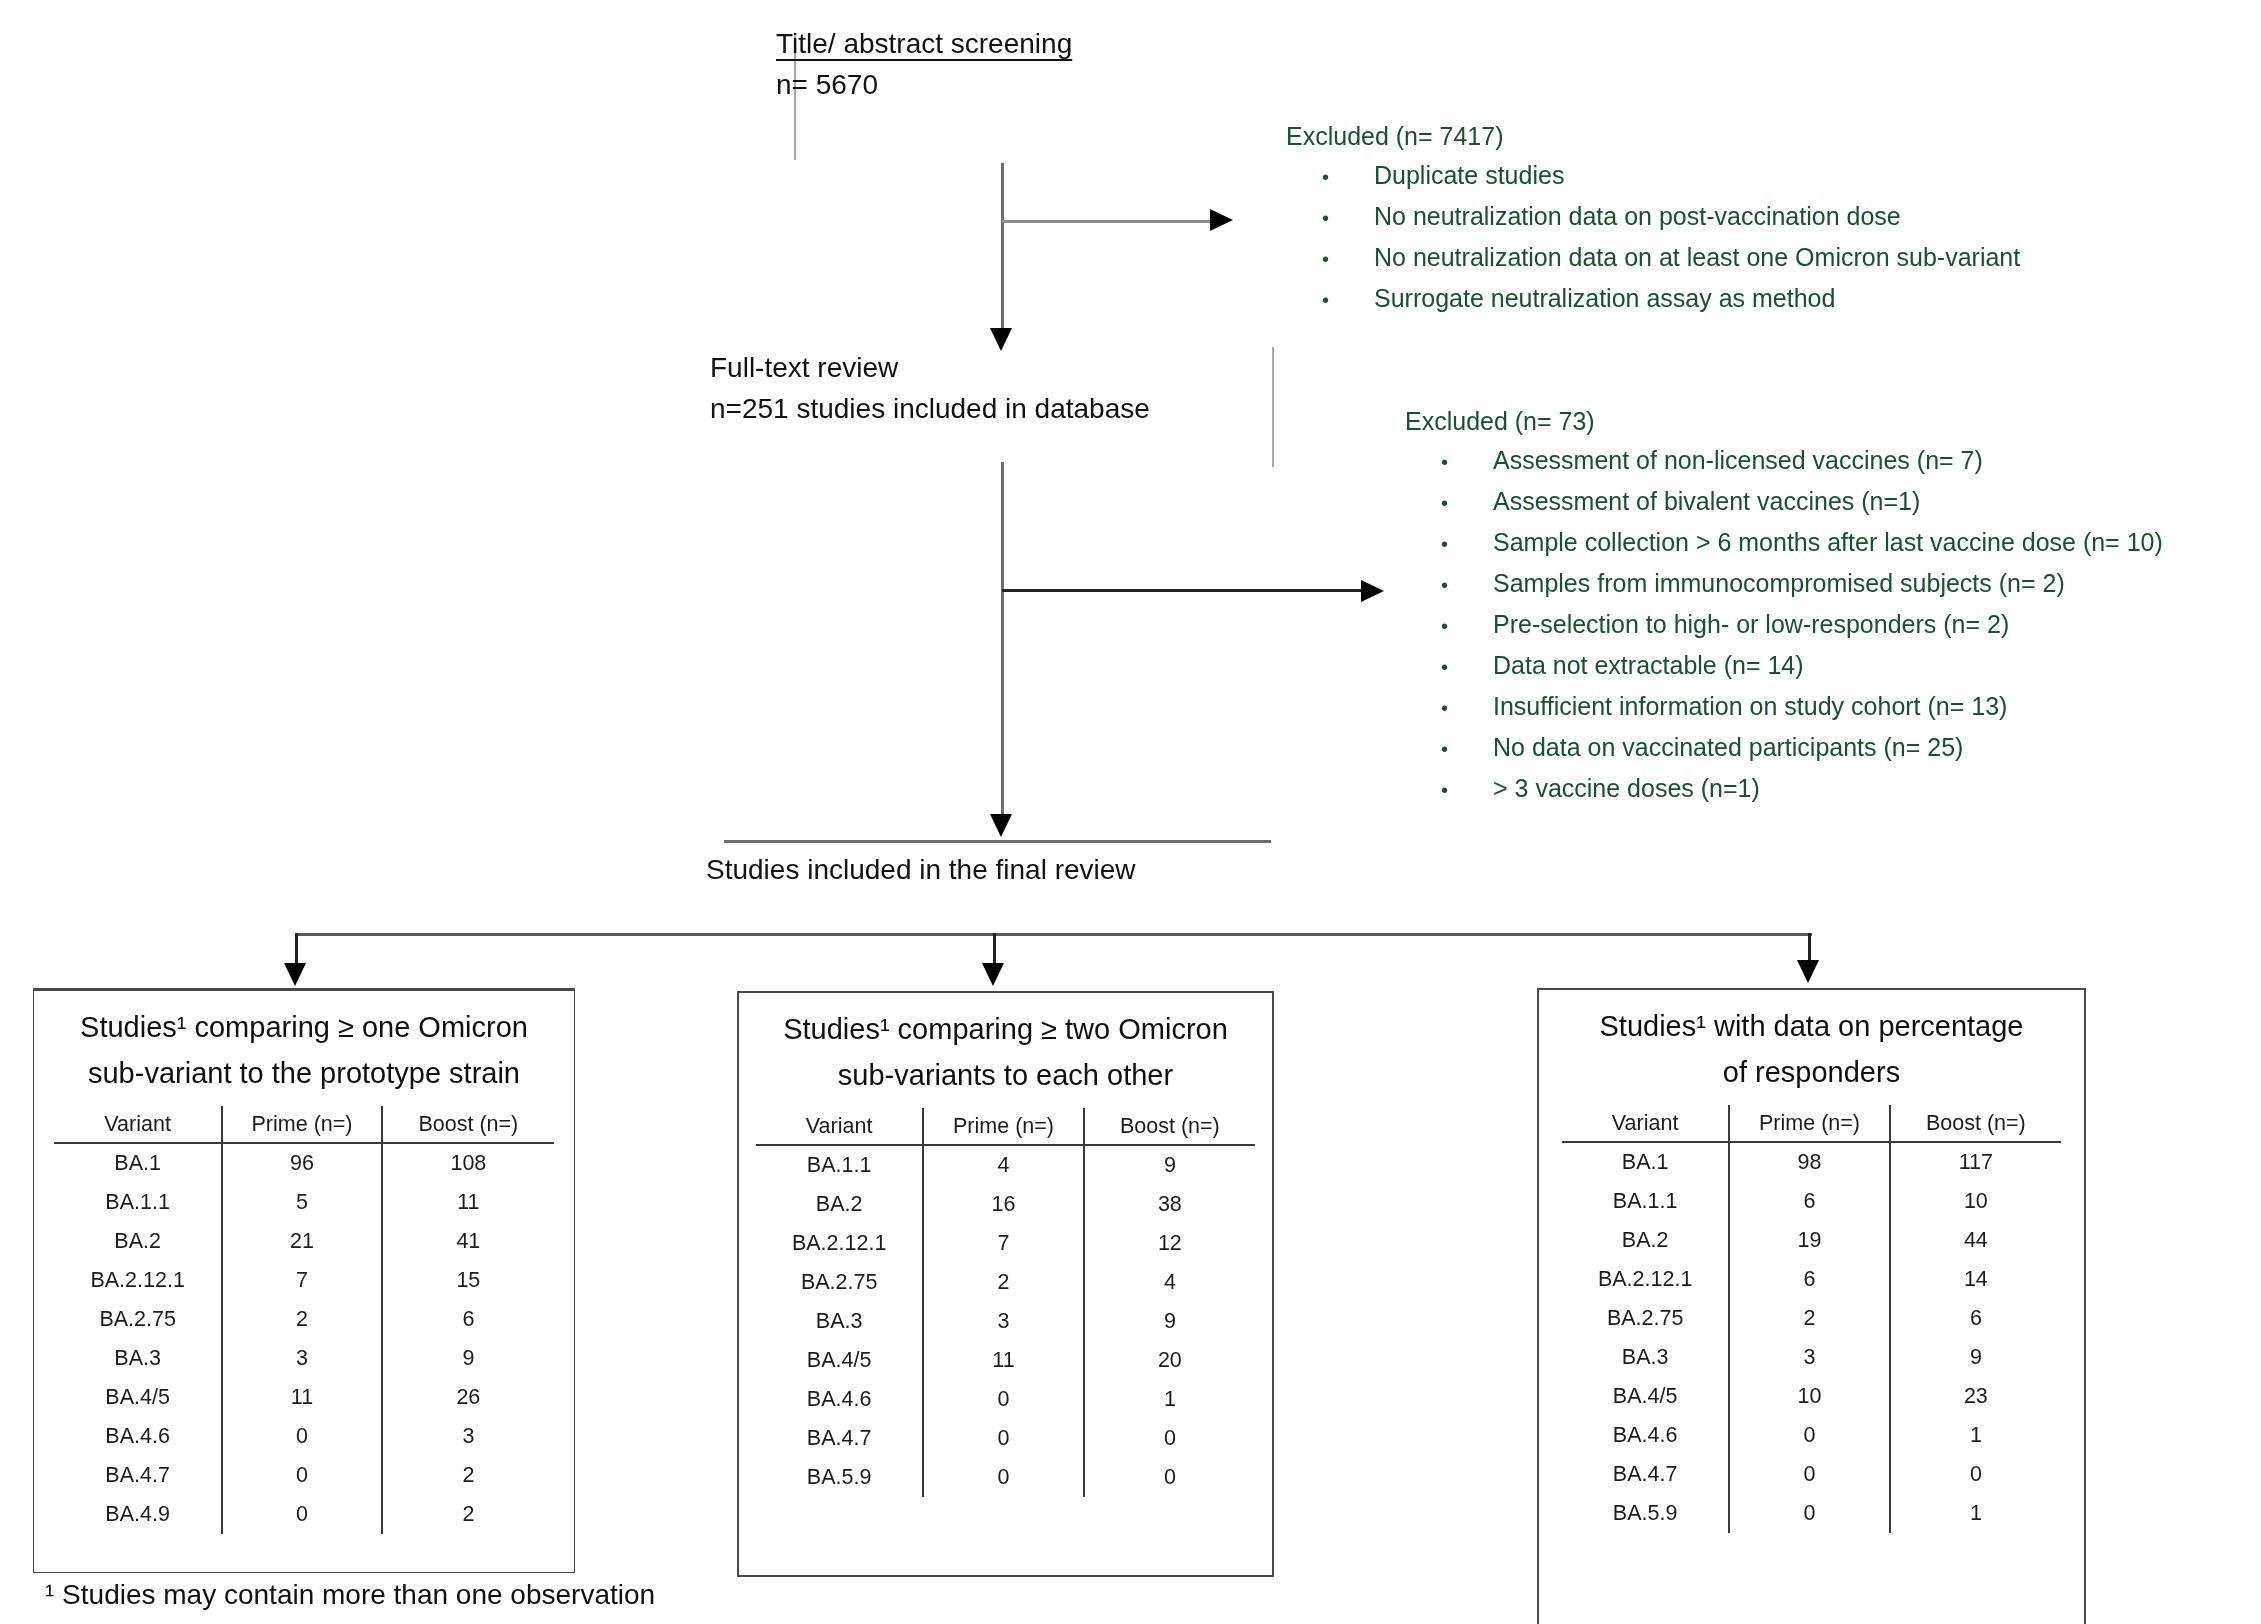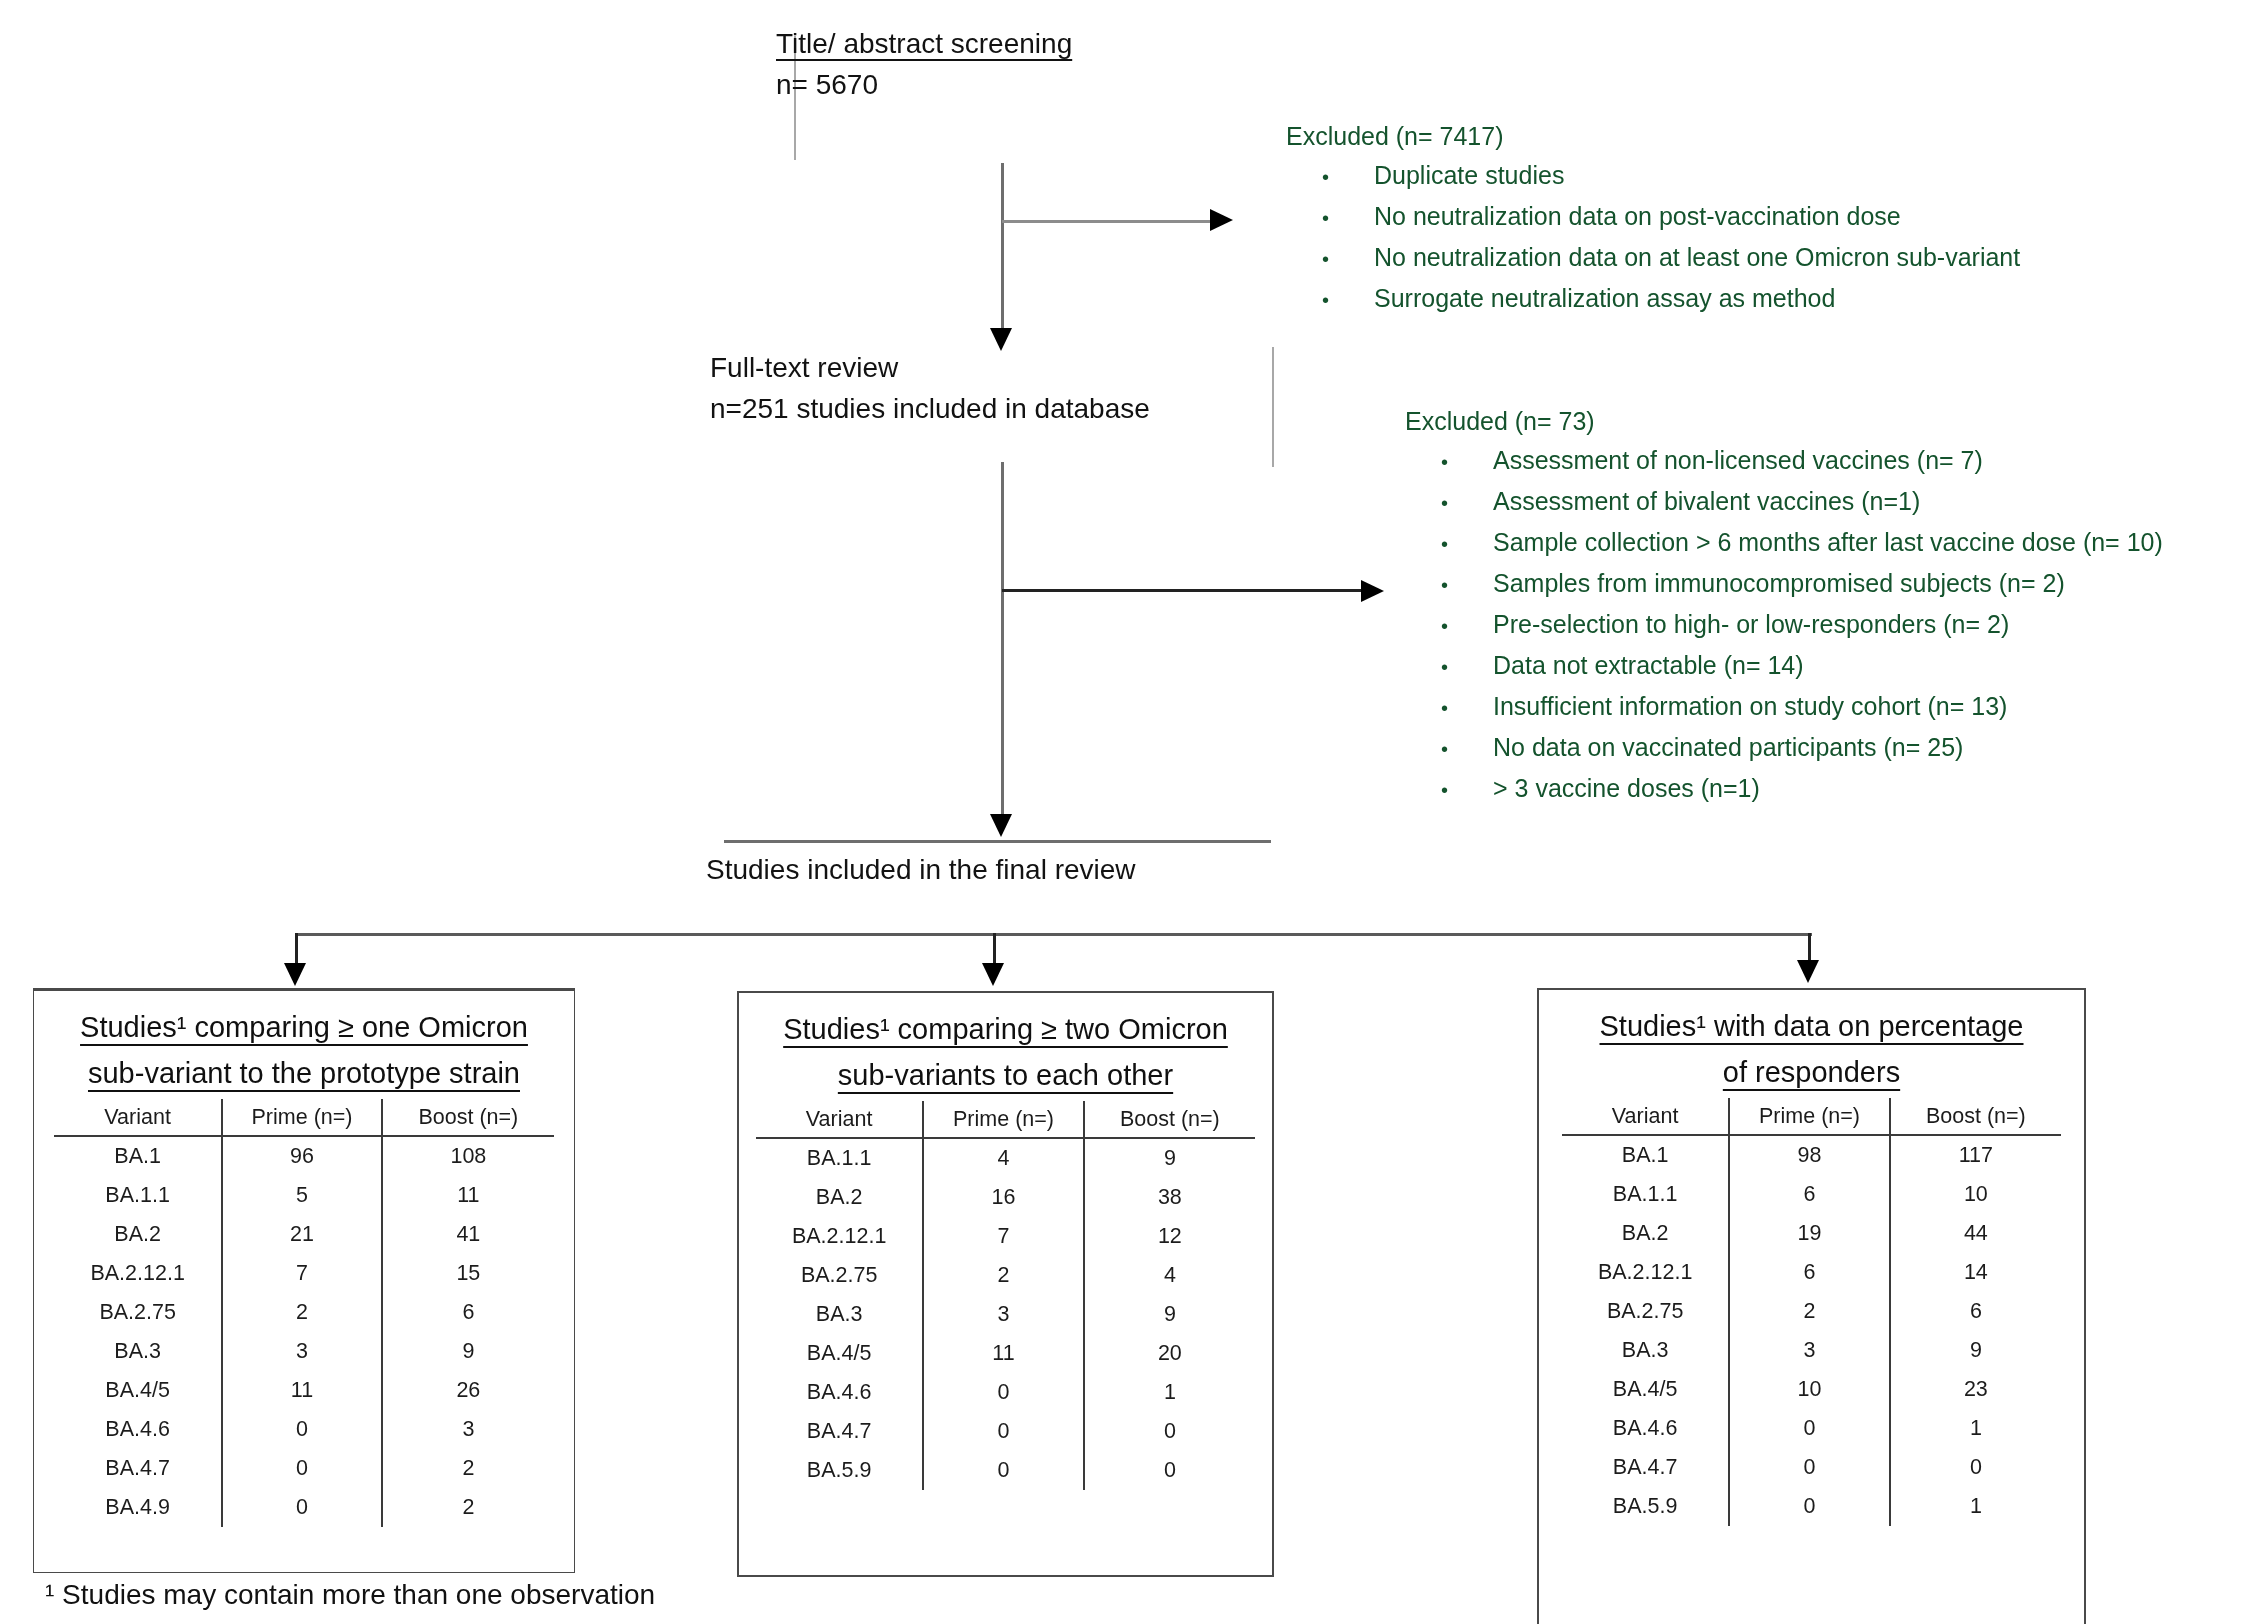--- a/index.html
+++ b/index.html
@@ -26,22 +26,22 @@
   .excl-title { display:block; }
   ul.excl-list { list-style:none; margin:0; padding:0; }
   ul.excl-list li { display:flex; align-items:baseline; }
   .excl-bullet { flex:0 0 88px; padding-left:36px; box-sizing:border-box; font-size:20px; }
   .excl-text { flex:1; white-space:nowrap; }
 
   .rbox { position:absolute; background:#fff; border:1.7px solid #4a4a4a; box-sizing:border-box; }
   .rbox.b1 { border-top-width:3.3px; }
   .rbox.b2, .rbox.b3 { border-width:2.5px; }
   .rbox-title { margin:13.2px 8.3px 0; text-align:center; font-size:29px; line-height:46px; color:#101010; }
-  .rbox-title .t-line { display:inline; text-decoration:underline; text-underline-offset:6.6px; text-decoration-thickness:2.1px; }
-  .rbox table { margin:3px auto 0; border-collapse:collapse; font-size:21.5px; color:#1c1c1c; }
+  .rbox-title .t-line { display:inline; text-underline-offset:6.6px; text-decoration-thickness:2.1px; }
+  .rbox table { margin:10px auto 0; border-collapse:collapse; font-size:21.5px; color:#1c1c1c; }
   .rbox th { font-weight:normal; padding:0 13.2px; height:36px; text-align:center; }
   .rbox td { padding:0 13.2px; height:39px; text-align:center; }
   .rbox .c1 { min-width:140px; }
   .rbox .c2 { min-width:132px; border-left:2.5px solid #3a3a3a; }
   .rbox .c3 { min-width:144px; border-left:2.5px solid #3a3a3a; }
   .rbox thead tr { border-bottom:2.5px solid #3a3a3a; }
 
   .footnote { position:absolute; font-size:28px; color:#111; }
 </style>
 </head>

